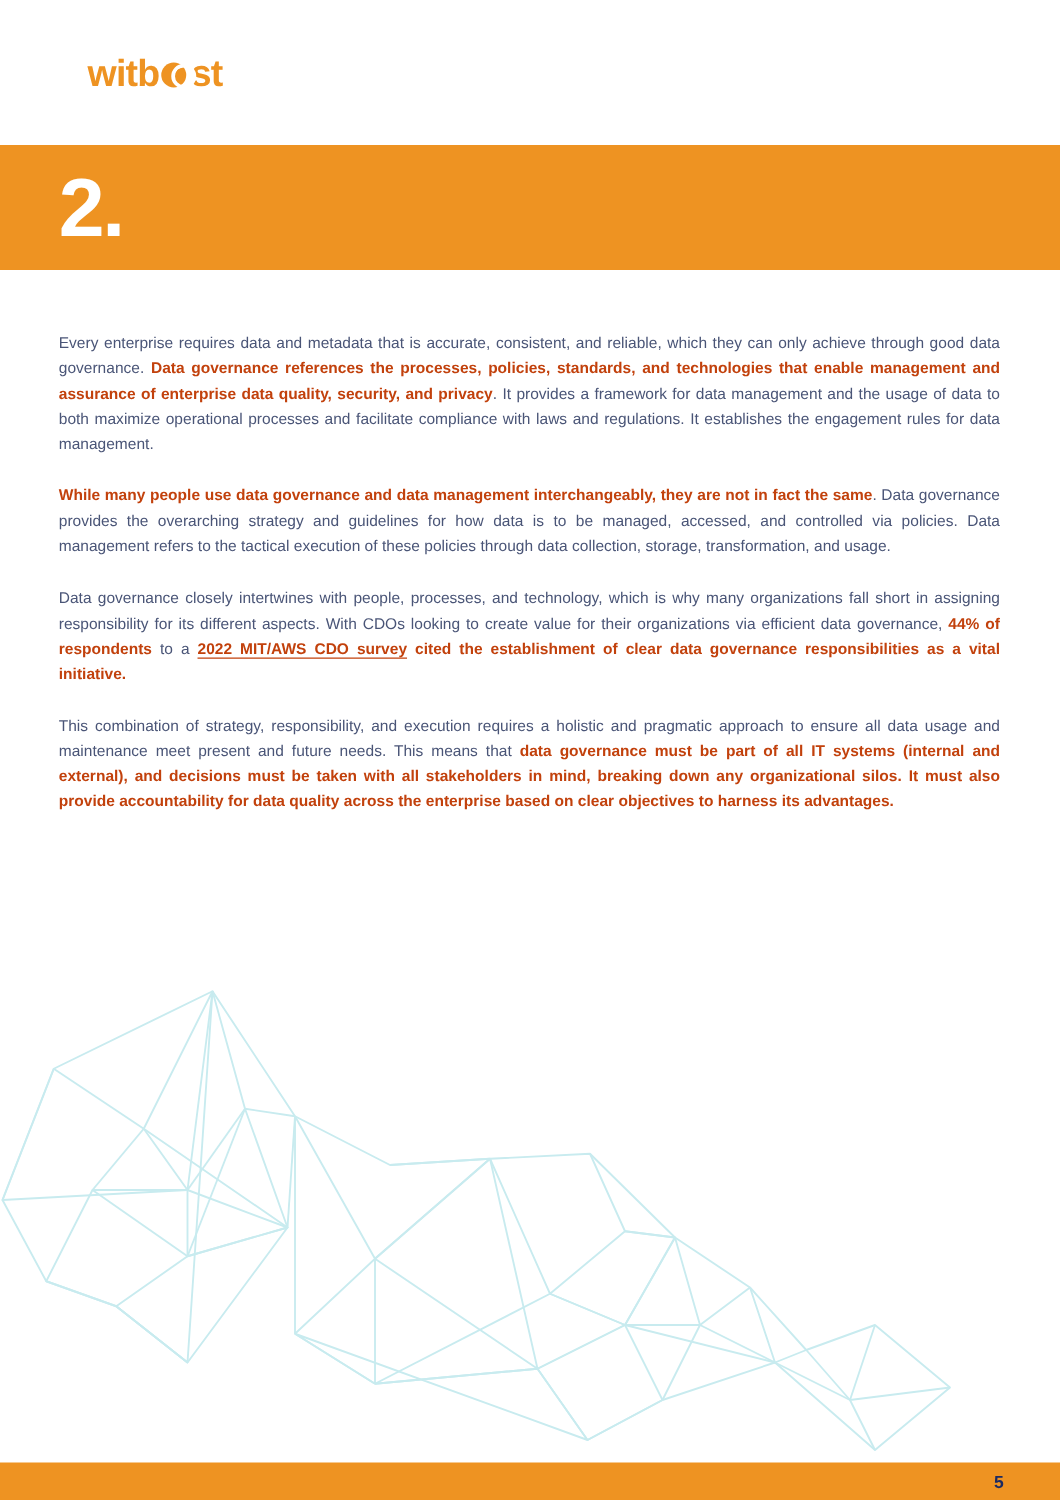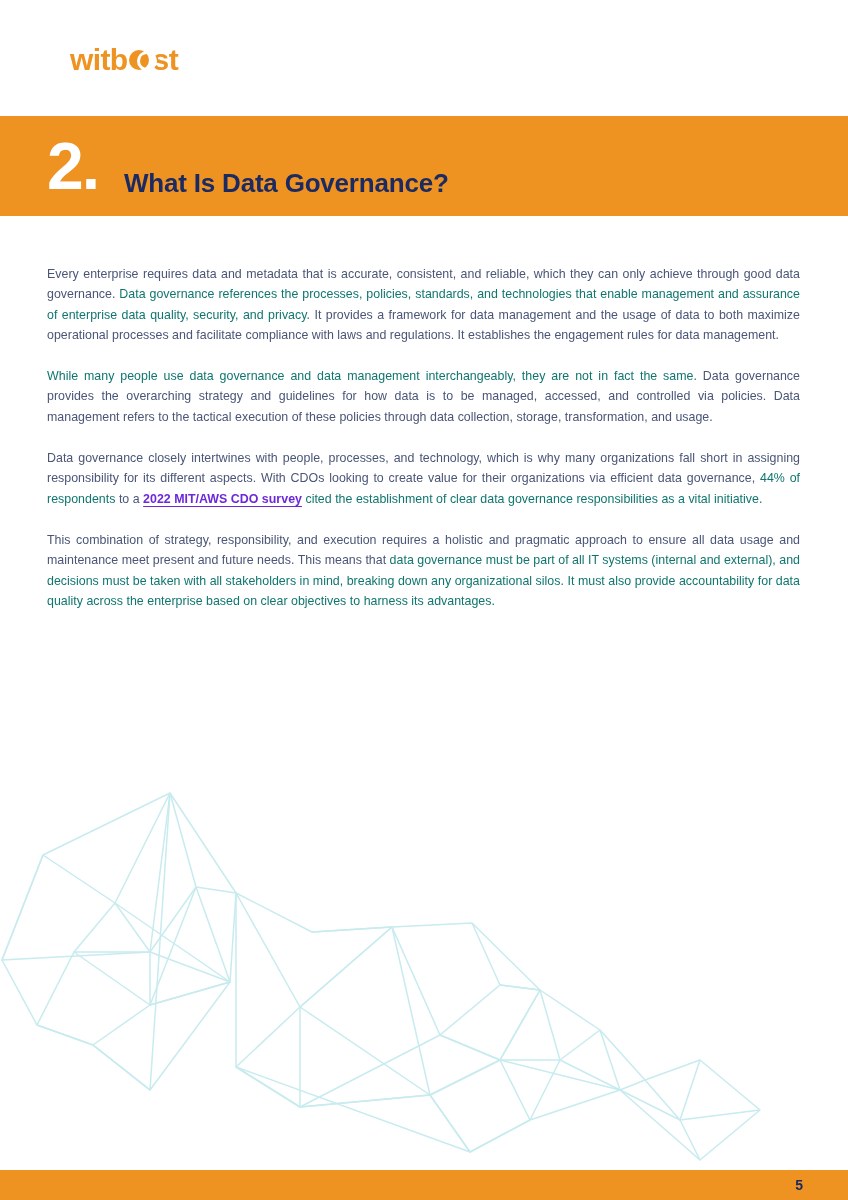--- a/index.html
+++ b/index.html
@@ -110,25 +110,25 @@
   .para {
     color: #4A5577;
     font-size: 12.4px;
     line-height: 20.3px;
     text-align: justify;
     margin: 0 0 21px 0;
     letter-spacing: 0.02px;
   }
   .para:last-child { margin-bottom: 14px; }
   .para b, .para strong {
-    color: #0f766e;
-    font-weight: 400;
+    color: #c2410c;
+    font-weight: 700;
   }
   .link {
-    color: #6d28d9;
+    color: #c2410c;
     font-weight: 700;
     text-decoration: underline;
     text-underline-offset: 2.5px;
   }
 
   
   .network {
     position: absolute;
     left: 0; top: 760px;
     width: 848px;
@@ -165,21 +165,20 @@
         <span class="ring"></span>
         <span class="ring-inner"></span>
       </span>
       <span>st</span>
     </span>
   </div>
 </div>
 
 <div class="title-band">
   <div class="section-number">2.</div>
-  <h1 class="section-title">What Is Data Governance?</h1>
 </div>
 
 <div class="content">
 
   <p class="para"><span>Every enterprise requires data and metadata that is accurate, consistent, and reliable, which they can only achieve through good data governance. </span><b>Data governance references the processes, policies, standards, and technologies that enable management and assurance of enterprise data quality, security, and privacy</b><span>. It provides a framework for data management and the usage of data to both maximize operational processes and facilitate compliance with laws and regulations. It establishes the engagement rules for data management.</span></p>
 
   <p class="para"><b>While many people use data governance and data management interchangeably, they are not in fact the same</b><span>. Data governance provides the overarching strategy and guidelines for how data is to be managed, accessed, and controlled via policies. Data management refers to the tactical execution of these policies through data collection, storage, transformation, and usage.</span></p>
 
   <p class="para"><span>Data governance closely intertwines with people, processes, and technology, which is why many organizations fall short in assigning responsibility for its different aspects. With CDOs looking to create value for their organizations via efficient data governance, </span><b>44% of respondents</b><span> to a </span><a class="link" href="#">2022 MIT/AWS CDO survey</a><b> cited the establishment of clear data governance responsibilities as a vital initiative.</b></p>
 

